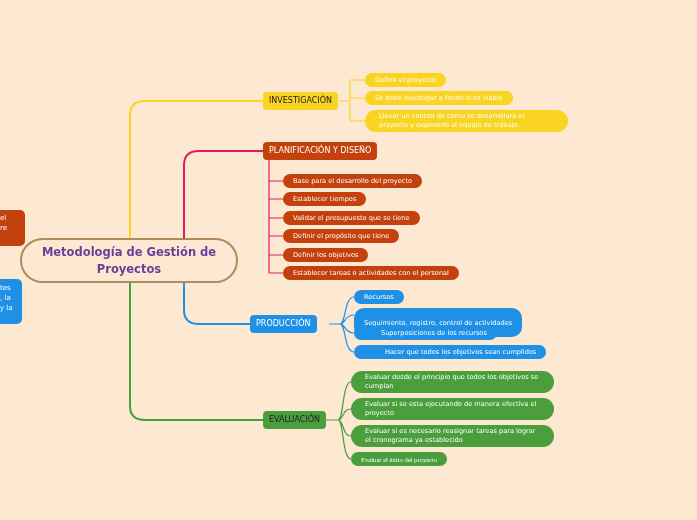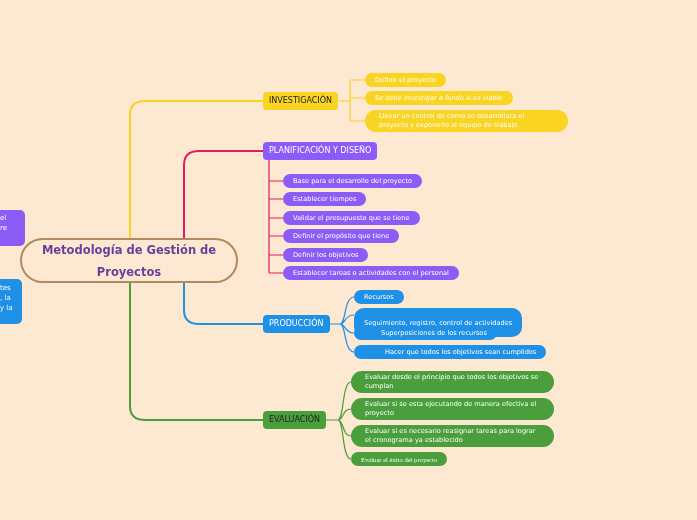--- a/index.html
+++ b/index.html
@@ -1,24 +1,24 @@
 <!DOCTYPE html>
 <html><head>
 <meta charset="utf-8">
 <style>
   html, body { margin:0; padding:0; }
   body { width:697px; height:520px; background:#fde8d2; position:relative; overflow:hidden; font-family:"DejaVu Sans", sans-serif; }
   svg.lines { position:absolute; left:0; top:0; width:697px; height:520px; }
   .node { position:absolute; box-sizing:border-box; }
-  .central { left:20px; top:238px; width:218px; height:45px; border:2px solid #b08a60; border-radius:23px; background:#fde8d2; color:#6b3d9a; font-weight:bold; font-size:11.5px; line-height:22px; text-align:center; display:flex; align-items:center; justify-content:center; padding:0 14px; }
+  .central { left:20px; top:238px; width:218px; height:45px; border:2px solid #b08a60; border-radius:23px; background:#fde8d2; color:#6b3d9a; font-weight:bold; font-size:11.5px; line-height:17px; text-align:center; display:flex; align-items:center; justify-content:center; padding:0 14px; }
   .main { border-radius:4px; font-size:8px; color:#222; padding:0 6px; height:18px; line-height:18px; white-space:nowrap; }
   .sub { border-radius:10px; font-size:6.6px; color:#fff; padding:0 10px; white-space:nowrap; display:flex; align-items:center; }
   .sub.ml { white-space:normal; line-height:9px; padding:4px 14px; border-radius:11px; }
   .y { background:#f9d423; }
-  .p { background:#8b5cf6; }
+  .p { background:#c2410c; }
   .b { background:#1e90e6; }
   .g { background:#4a9e3c; }
   .main.p, .main.b { color:#fff; }
   .side { position:absolute; color:#fff; font-size:7px; line-height:10px; border-radius:5px; }
 </style>
 </head>
 <body>
 
 <svg class="lines" viewBox="0 0 697 520">
 
@@ -45,32 +45,32 @@
   <div>, la</div>
   <div>y la</div>
 </div>
 
 <div class="node central">
     <span>Metodología de Gestión de Proyectos</span>
   </div>
 
 <div class="node main y" style="left:263px;top:92px;">INVESTIGACIÓN</div>
 <div class="node sub y" style="left:365px;top:73px;height:14px;">Definir el proyecto</div>
-<div class="node sub y" style="left:365px;top:91px;height:14px;font-style:italic;">Se debe investigar a fondo si es viable</div>
+<div class="node sub y" style="left:365px;top:91px;height:14px;">Se debe investigar a fondo si es viable</div>
 <div class="node sub y ml" style="left:365px;top:110px;width:203px;height:22px;">Llevar un control de como se desarrollara el proyecto y exponerlo al equipo de trabajo.</div>
 
 <div class="node main p" style="left:263px;top:142px;">PLANIFICACIÓN Y DISEÑO</div>
 <div class="node sub p" style="left:283px;top:174px;height:14px;">Base para el desarrollo del proyecto</div>
 <div class="node sub p" style="left:283px;top:192px;height:14px;">Establecer tiempos</div>
 <div class="node sub p" style="left:283px;top:211px;height:14px;">Validar el presupuesto que se tiene</div>
 <div class="node sub p" style="left:283px;top:229px;height:14px;">Definir el propósito que tiene</div>
 <div class="node sub p" style="left:283px;top:248px;height:14px;">Definir los objetivos</div>
 <div class="node sub p" style="left:283px;top:266px;height:14px;border-radius:7px;">Establecer tareas o actividades con el personal</div>
 
-<div class="node main b" style="left:263px;top:315px;text-align:center;">PRODUCCIÓN</div>
+<div class="node main b" style="left:250px;top:315px;text-align:center;">PRODUCCIÓN</div>
 <div class="node sub b" style="left:354px;top:290px;height:14px;">Recursos</div>
 <div class="node sub b" style="left:354px;top:308px;height:29px;">Seguimiento, registro, control de actividades</div>
 <div class="node sub b" style="left:354px;top:326px;height:14px;padding-left:27px;">Superposiciones de los recursos</div>
 <div class="node sub b" style="left:354px;top:345px;height:14px;padding-left:31px;">Hacer que todos los objetivos sean cumplidos</div>
 
 <div class="node main g" style="left:263px;top:411px;">EVALUACIÓN</div>
 <div class="node sub g ml" style="left:351px;top:371px;width:203px;height:22px;">Evaluar desde el principio que todos los objetivos se cumplan</div>
 <div class="node sub g ml" style="left:351px;top:398px;width:203px;height:22px;">Evaluar si se esta ejecutando de manera efectiva el proyecto</div>
 <div class="node sub g ml" style="left:351px;top:425px;width:203px;height:22px;">Evaluar si es necesario reasignar tareas para lograr el cronograma ya establecido</div>
 <div class="node sub g" style="left:351px;top:452px;height:14px;font-family:Liberation Serif, serif;">Evaluar el éxito del proyecto</div>

